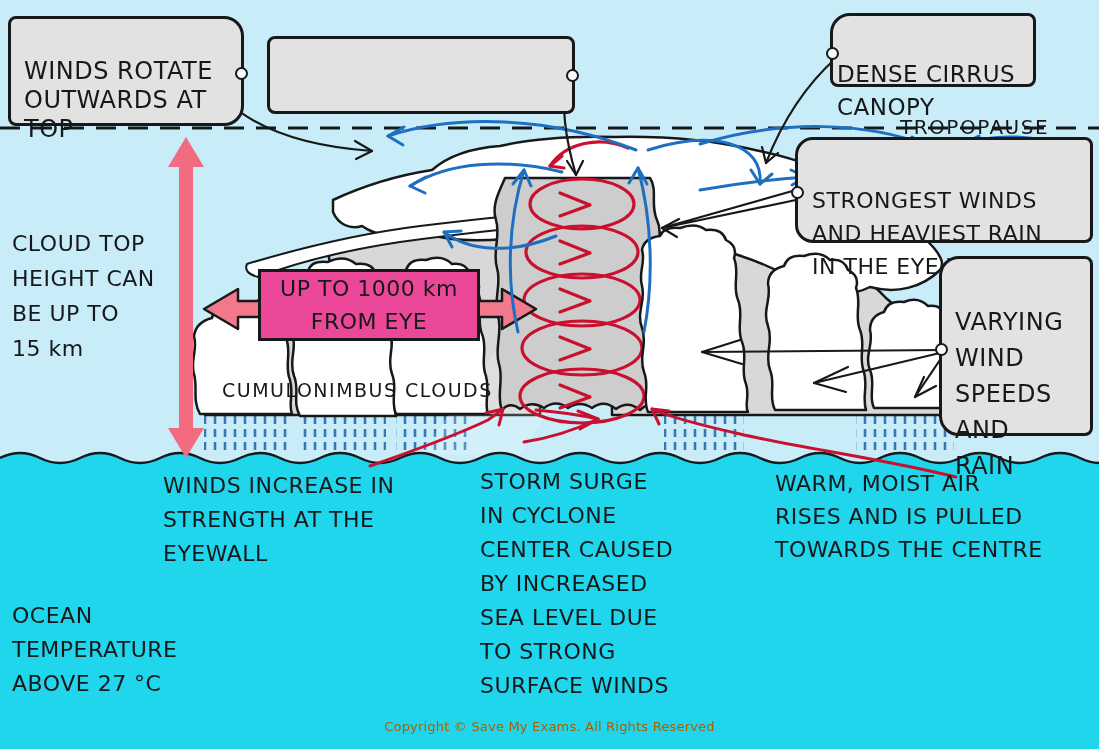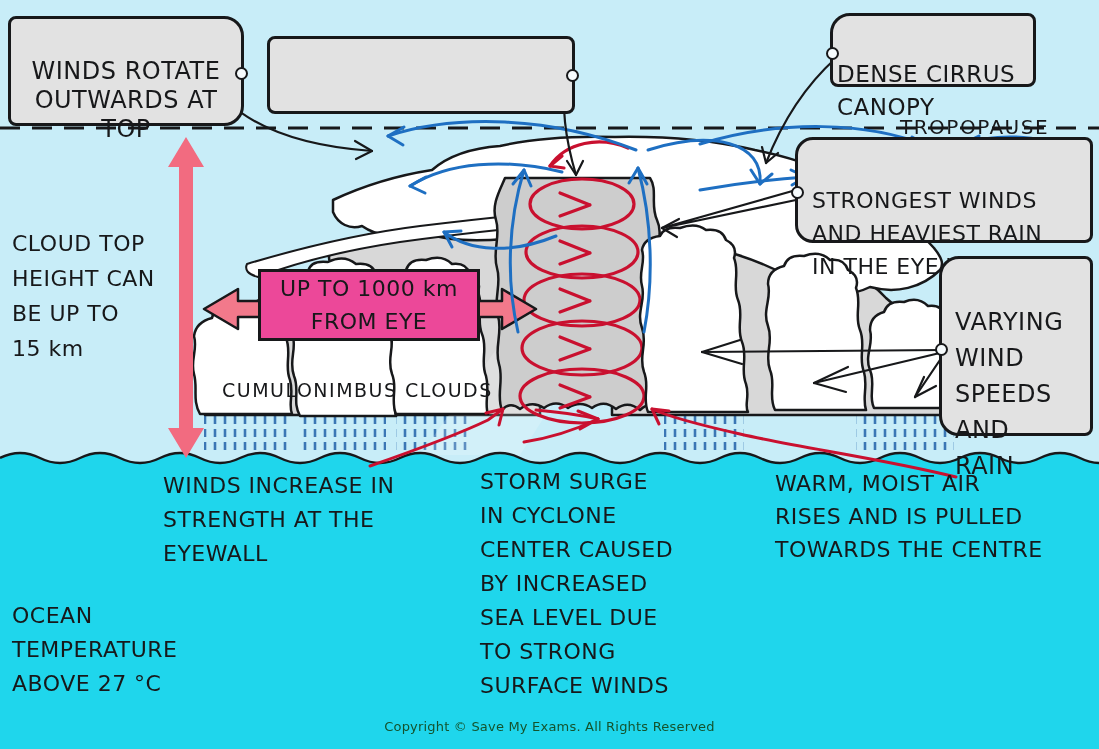--- a/index.html
+++ b/index.html
@@ -17,21 +17,21 @@
   .tag{
     position:absolute;z-index:2;background:#e2e2e2;
     border:3px solid #17181a;border-radius:8px;
     white-space:pre-line;color:#17181a;letter-spacing:.5px;
   }
   .hole{
     position:absolute;width:9px;height:9px;border-radius:50%;
     background:#f6fbfd;border:2px solid #17181a;z-index:3;
   }
   .tag-winds-rotate{left:8px;top:16px;width:204px;height:86px;padding:9px 13px;
-    font-size:24px;line-height:29px;border-radius:8px 20px 20px 8px;text-align:center;}
+    font-size:24px;line-height:29px;border-radius:8px 20px 20px 8px;}
   .tag-winds-rotate .hole{right:-7px;top:46%;}
   .tag-clear-sky{left:267px;top:36px;width:272px;height:50px;padding:11px 15px;
     font-size:23px;line-height:33px;}
   .tag-clear-sky .hole{right:-7px;top:42%;}
   .tag-dense-cirrus{left:830px;top:13px;width:192px;height:50px;padding:9px 4px;
     font-size:23px;line-height:33px;border-radius:20px 8px 8px 8px;}
   .tag-dense-cirrus .hole{left:-7px;top:46%;}
   .tag-strongest{left:795px;top:137px;width:264px;height:78px;padding:11px 14px;
     font-size:22px;line-height:33px;border-radius:18px 8px 8px 18px;}
   .tag-strongest .hole{left:-7px;top:46%;}
@@ -47,21 +47,21 @@
   .lbl-tropopause{left:900px;top:98px;font-size:20px;letter-spacing:1.5px;margin-top:12px;}
   .lbl-cloud-top{left:12px;top:226px;font-size:22px;line-height:35px;}
   .lbl-cumulonimbus{left:222px;top:373px;font-size:19px;letter-spacing:1.5px;text-align:right;}
   .lbl-rain-bands{left:753px;top:422px;font-size:18px;letter-spacing:1.5px;}
   .lbl-winds-increase{left:163px;top:469px;}
   .lbl-storm-surge{left:480px;top:465px;line-height:34px;}
   .lbl-warm-moist{left:775px;top:467px;line-height:33px;}
   .lbl-ocean-temp{left:12px;top:599px;}
   .lbl-copyright{
     left:0;top:719px;width:100%;text-align:center;
-    font-size:13px;letter-spacing:.2px;color:#14532d;line-height:16px;
+    font-size:13px;letter-spacing:.2px;color:#a16207;line-height:16px;
   }
 </style>
 </head>
 <body>
 
 <div id="stage">
 
 <svg id="scene" width="1099" height="749" viewBox="0 0 1099 749">
 
   <defs>

